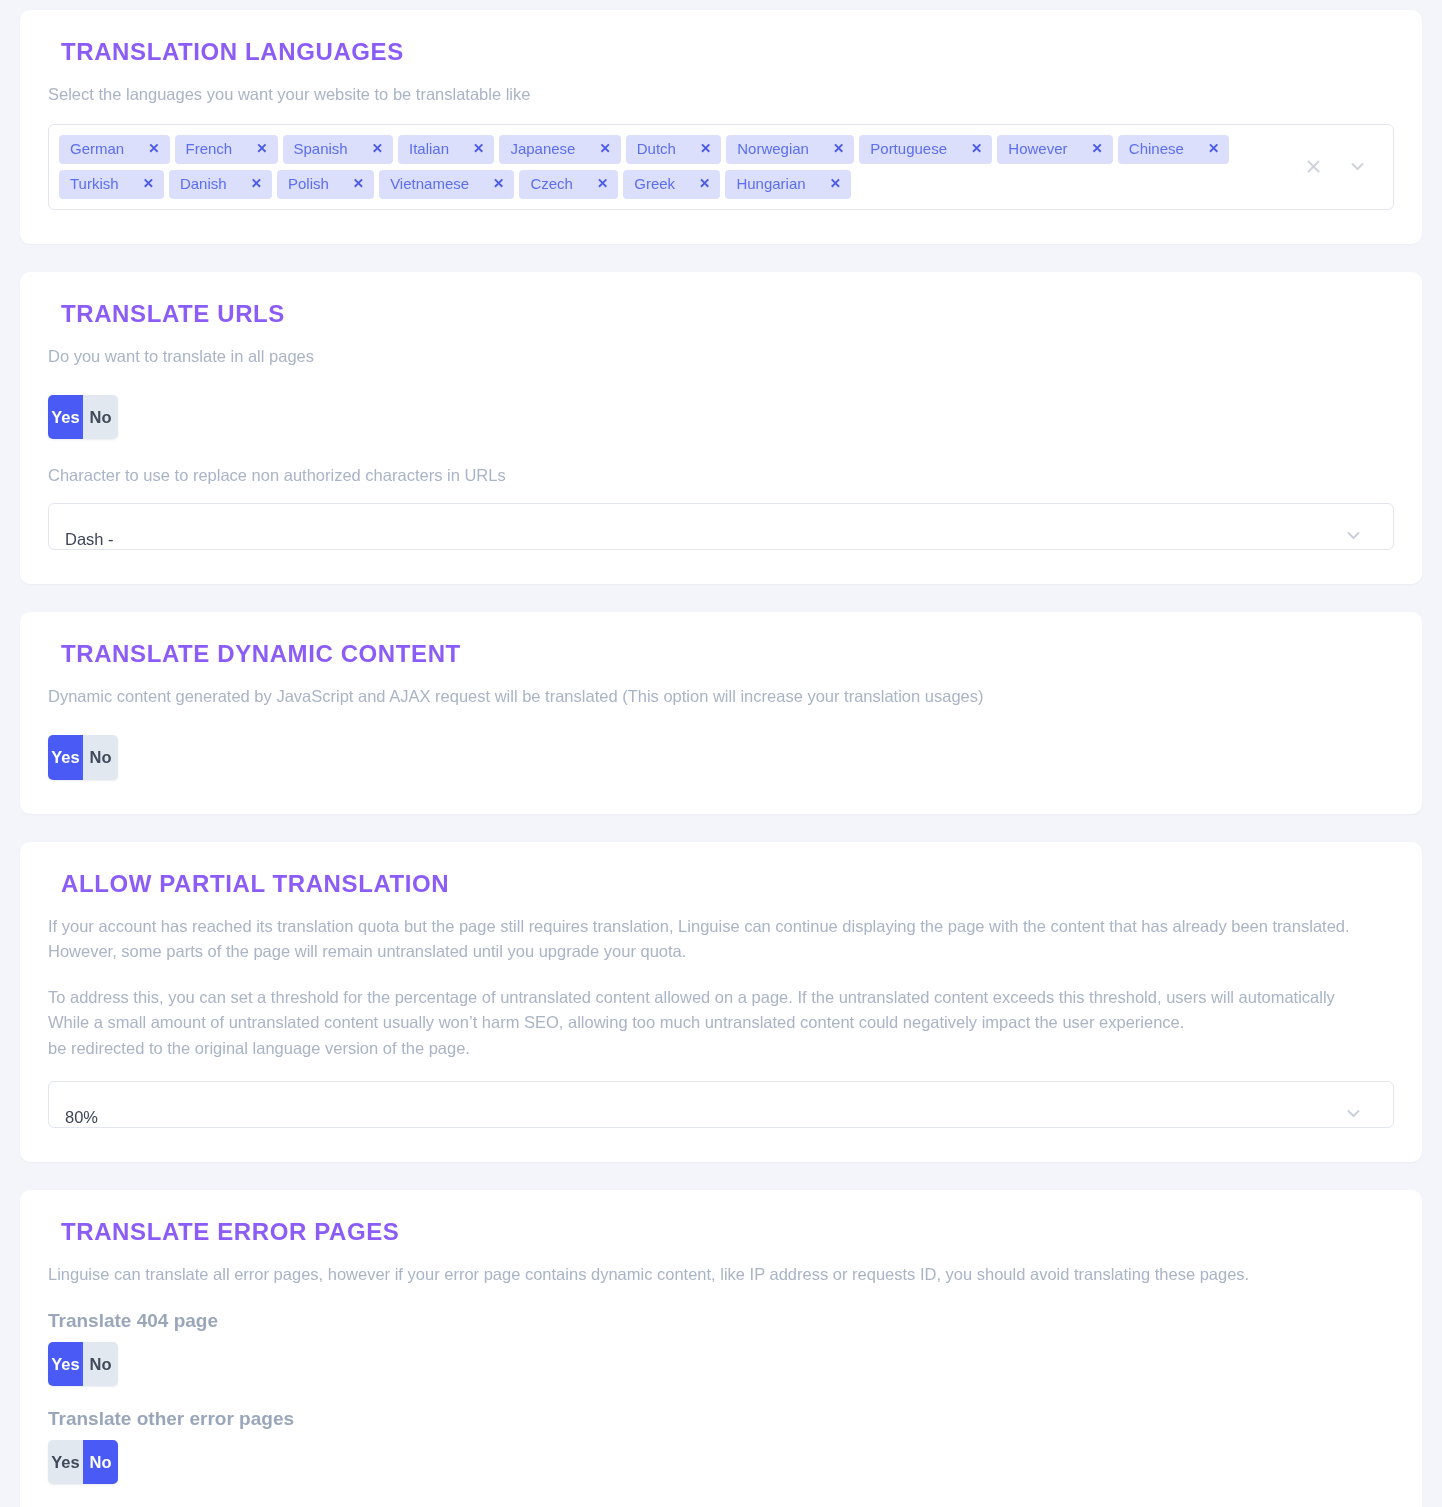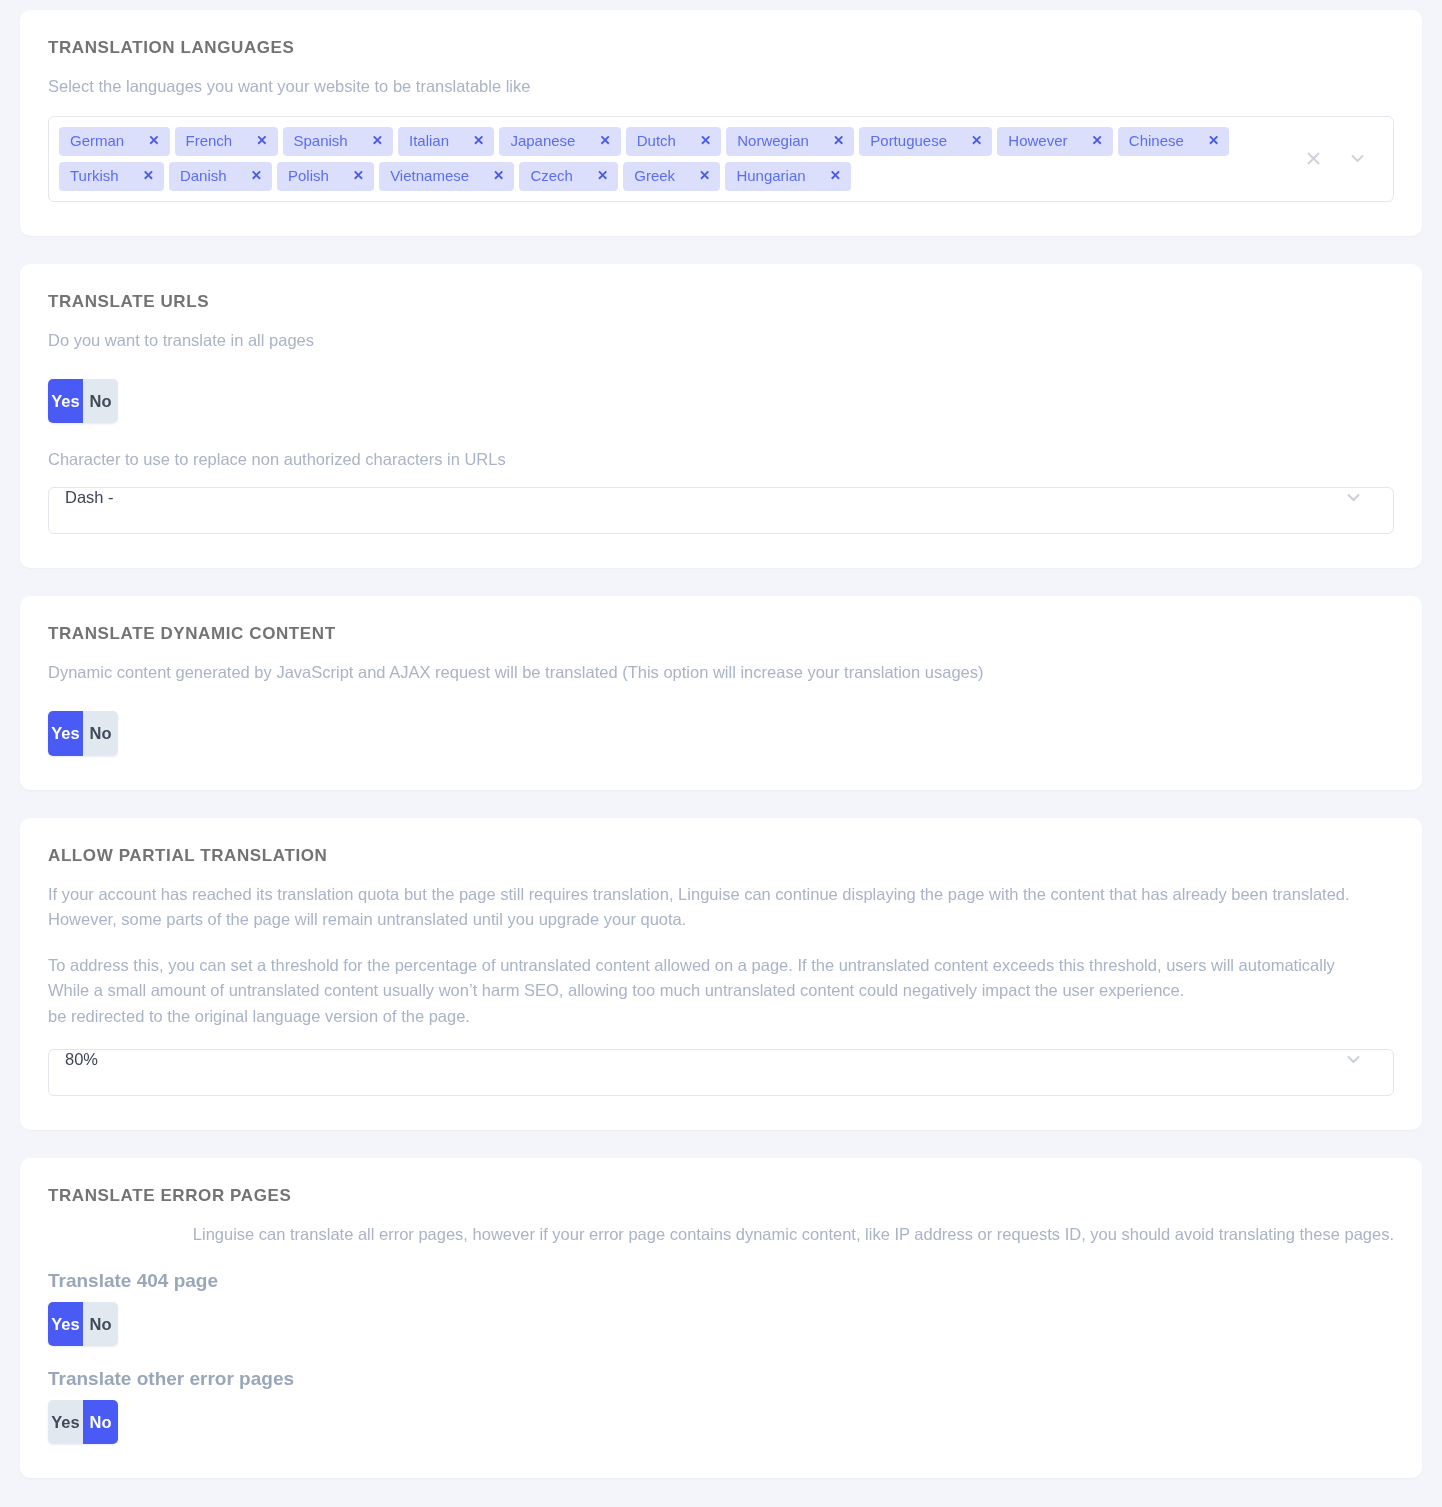--- a/index.html
+++ b/index.html
@@ -22,39 +22,40 @@
   }
 
   .card {
     background: #ffffff;
     border-radius: 10px;
     padding: 28px 28px 34px 28px;
     box-shadow: 0 1px 2px rgba(36, 45, 80, 0.04);
   }
 
   .card-title {
-    font-size: 17px;
+    font-size: 24px;
     font-weight: 600;
     letter-spacing: 0.6px;
-    color: #737373;
+    color: #8b5cf6;
     text-transform: uppercase;
     margin-bottom: 16px;
+    margin-left: 13px;
   }
 
   .card-desc {
     font-size: 16.5px;
     color: #a9b4c6;
     line-height: 1.55;
     font-weight: 400;
   }
 
   .card-desc + .card-desc { margin-top: 0; }
 
   .desc-block { margin-bottom: 20px; }
-  .desc-block.tight { margin-bottom: 8px; text-align: right; }
+  .desc-block.tight { margin-bottom: 8px; }
 
   
   .multiselect {
     margin-top: 16px;
     border: 1px solid #e3e6ef;
     border-radius: 6px;
     background: #fff;
     min-height: 84px;
     display: flex;
     align-items: flex-start;
@@ -128,21 +129,21 @@
   }
 
   
   .select {
     margin-top: 14px;
     height: 47px;
     border: 1px solid #e3e6ef;
     border-radius: 6px;
     background: #fff;
     display: flex;
-    align-items: flex-start;
+    align-items: flex-end;
     justify-content: space-between;
     padding: 0 30px 0 16px;
     cursor: pointer;
   }
 
   .select-value {
     font-size: 16.5px;
     color: #3d4656;
   }
 

